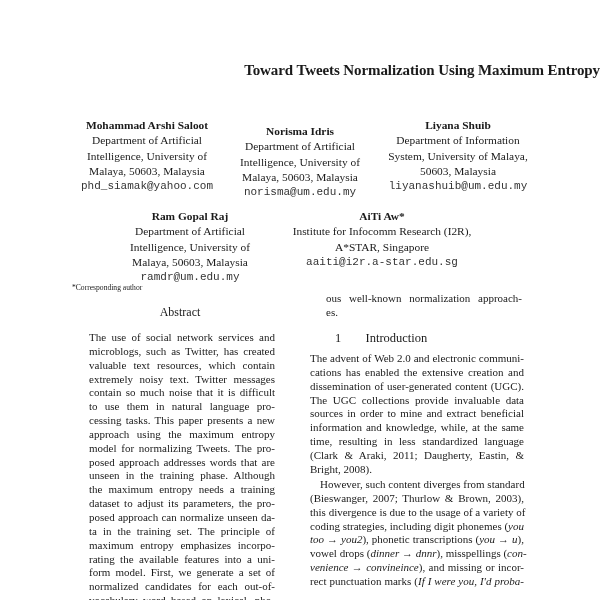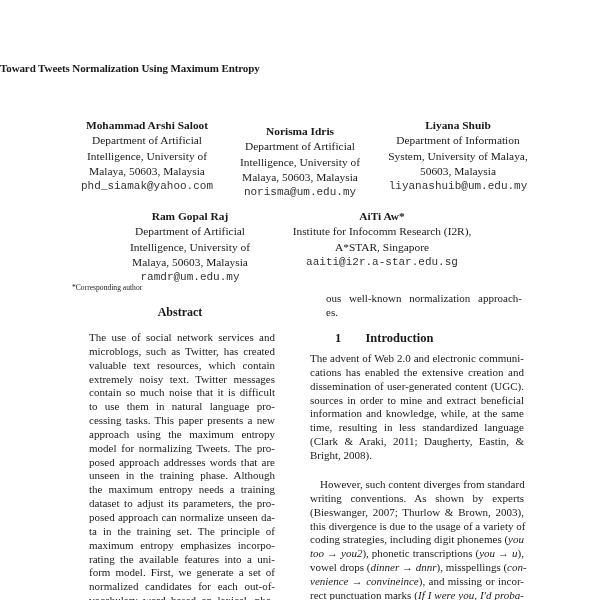--- a/index.html
+++ b/index.html
@@ -1,27 +1,27 @@
 <!DOCTYPE html>
 <html><head>
 <meta charset="utf-8">
 <style>
   html, body { margin:0; padding:0; background:#ffffff; }
   body { width:600px; height:600px; overflow:hidden; position:relative;
          font-family:"Liberation Serif", serif; color:#1a1a1a; }
-  .title { position:absolute; top:62px; left:0; width:600px; text-align:left;
-           font-weight:bold; font-size:11px; letter-spacing:-0.1px; }
+  .title { position:absolute; top:62px; left:0; width:600px; text-align:right;
+           font-weight:bold; font-size:15px; letter-spacing:-0.1px; }
   .author { position:absolute; text-align:center; font-size:11.4px; line-height:15.3px; }
   .author .name { font-weight:bold; }
   .author .email { font-family:"Liberation Mono", monospace; font-size:11px; color:#333; }
   .footnote { position:absolute; left:72px; top:283px; font-size:7.6px; }
   .col { position:absolute; font-size:11px; line-height:13.85px; text-align:justify; }
   .col .line { display:block; text-align:justify; text-align-last:justify; white-space:nowrap; }
   .col .last { text-align-last:left; }
-  .heading { position:absolute; font-weight:bold; font-size:12px; }
+  .heading { position:absolute; font-weight:normal; font-size:12px; }
   i { font-style:italic;margin-top:20px; }
 </style>
 </head>
 <body>
 
 <div class="title">Toward Tweets Normalization Using Maximum Entropy</div>
 
 <div class="author" style="left:62px; top:118px; width:170px;">
   <div class="name">Mohammad Arshi Saloot</div>
   <div>Department of Artificial</div>
@@ -93,30 +93,30 @@
 <div class="heading" style="left:310px; top:331px; font-size:12.5px;margin-left:25px;">
   <span>1</span>
   <span style="display:inline-block; width:18px;"></span>
   <span>Introduction</span>
 </div>
 
 <div class="col" style="left:310px; top:352px; width:214px;" id="intro1">
     <span class="line">The advent of Web 2.0 and electronic communi-</span>
     <span class="line">cations has enabled the extensive creation and</span>
     <span class="line">dissemination of user-generated content (UGC).</span>
+    <span class="line">The UGC collections provide invaluable data</span>
     <span class="line">sources in order to mine and extract beneficial</span>
     <span class="line">information and knowledge, while, at the same</span>
     <span class="line">time, resulting in less standardized language</span>
     <span class="line">(Clark &amp; Araki, 2011; Daugherty, Eastin, &amp;</span>
     <span class="line last">Bright, 2008).</span>
   </div>
 
 <div class="col" style="left:310px; top:478px; width:214px;">
   <span class="line" style="padding-left:10px; box-sizing:border-box;">However, such content diverges from standard</span>
-  <span class="line">writing conventions. As shown by experts</span>
   <span class="line">(Bieswanger, 2007; Thurlow &amp; Brown, 2003),</span>
   <span class="line">this divergence is due to the usage of a variety of</span>
   <span class="line"><span>coding strategies, including digit phonemes (</span><i>you</i></span>
   <span class="line"><i>too → you2</i><span>), phonetic transcriptions (</span><i>you → u</i><span>),</span></span>
   <span class="line"><span>vowel drops (</span><i>dinner → dnnr</i><span>), misspellings (</span><i>con-</i></span>
   <span class="line"><i>venience → convineince</i><span>), and missing or incor-</span></span>
   <span class="line"><span>rect punctuation marks (</span><i>If I were you, I'd proba-</i></span>
 
 </div>
 

